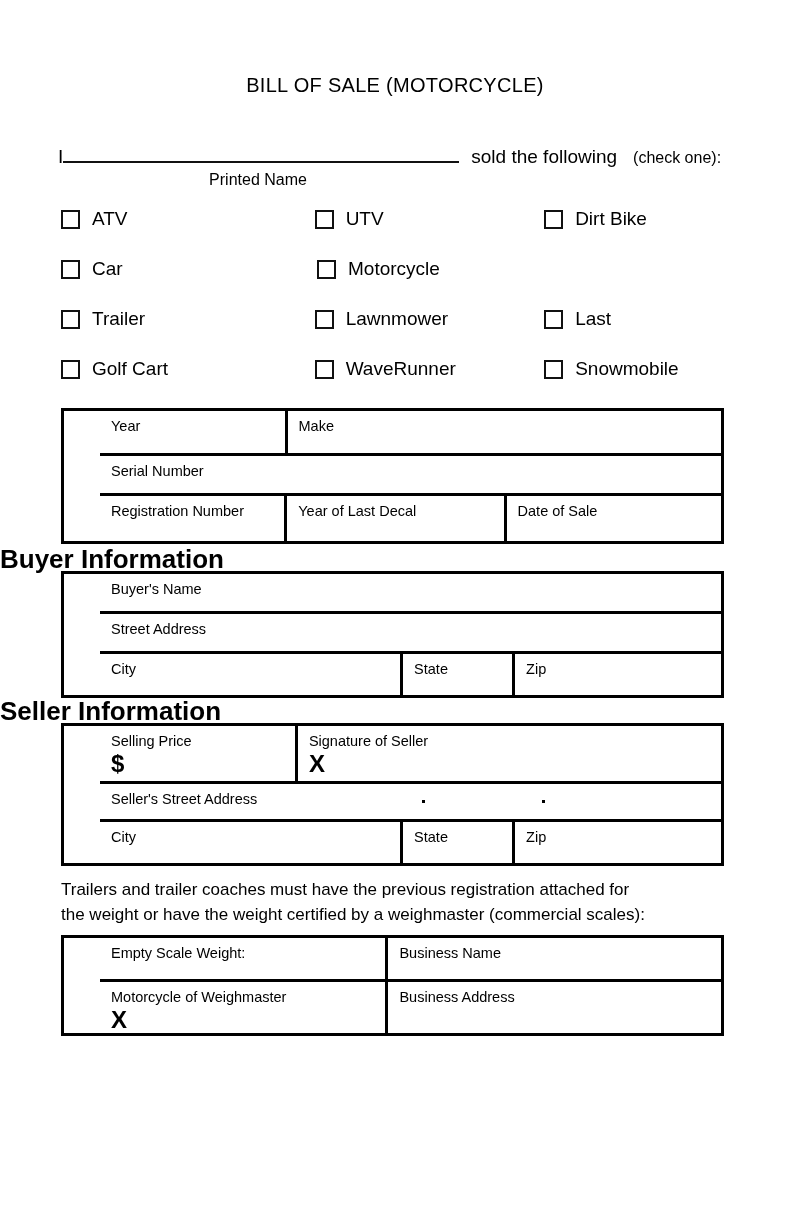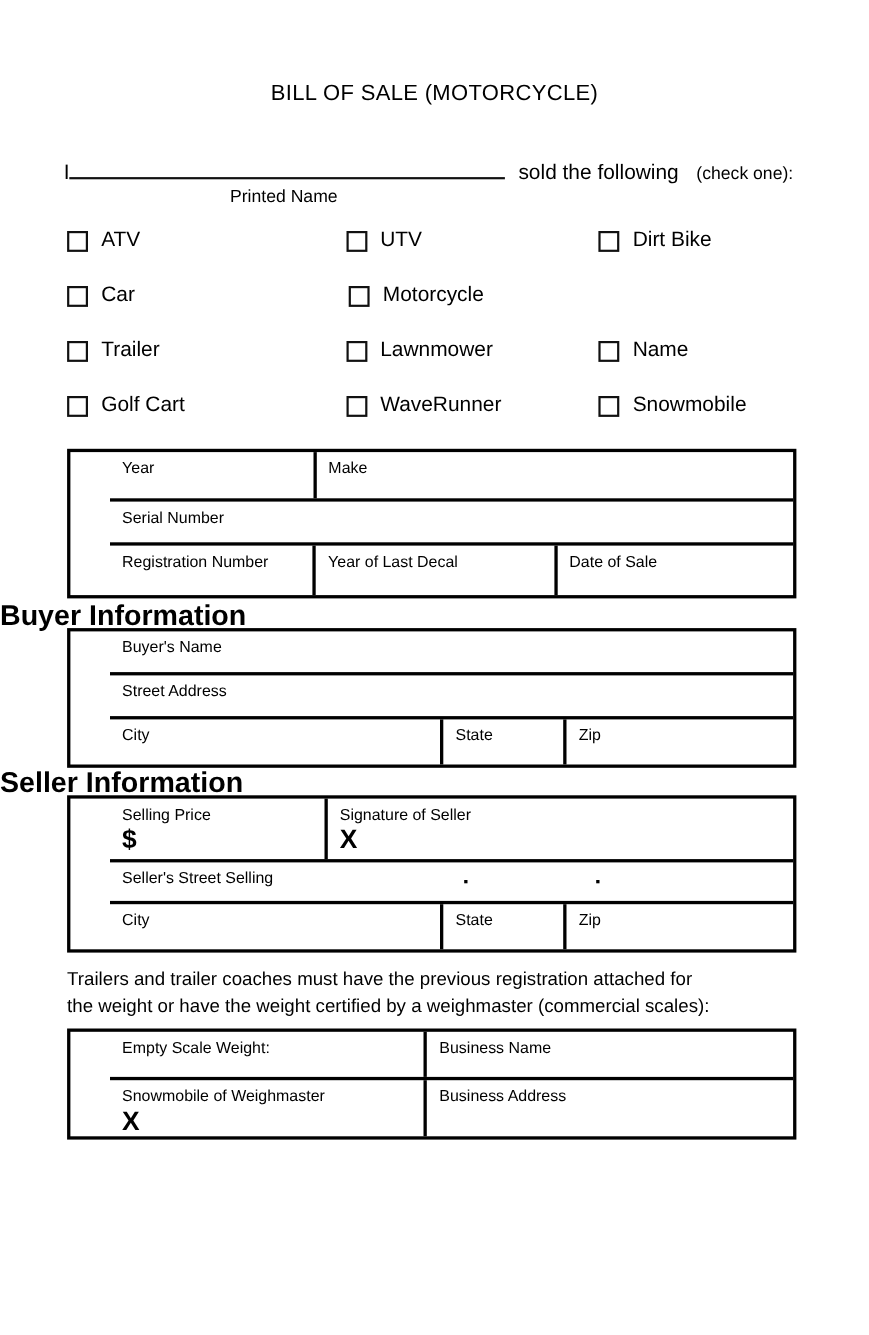--- a/index.html
+++ b/index.html
@@ -261,21 +261,21 @@
       <div class="check-cell c1">
         <span class="checkbox"></span>
         <span class="check-label">Trailer</span>
       </div>
       <div class="check-cell c2">
         <span class="checkbox"></span>
         <span class="check-label">Lawnmower</span>
       </div>
       <div class="check-cell c3">
         <span class="checkbox"></span>
-        <span class="check-label">Name</span>
+        <span class="check-label">Last</span>
       </div>
     </div>
 
     <div class="check-row">
       <div class="check-cell c1">
         <span class="checkbox"></span>
         <span class="check-label">Golf Cart</span>
       </div>
       <div class="check-cell c2">
         <span class="checkbox"></span>
@@ -350,21 +350,21 @@
         <div class="flabel">Selling Price</div>
         <div class="fmark">$</div>
       </div>
       <div class="fcell w-sig">
         <div class="flabel">Signature of Seller</div>
         <div class="fmark">X</div>
       </div>
     </div>
     <div class="frow r2">
       <div class="fcell w-full">
-        <div class="flabel">Seller's Street Selling</div>
+        <div class="flabel">Seller's Street Address</div>
         <span class="dot-a"></span>
         <span class="dot-b"></span>
       </div>
     </div>
     <div class="frow r3">
       <div class="fcell w-city">
         <div class="flabel">City</div>
       </div>
       <div class="fcell w-state">
         <div class="flabel">State</div>
@@ -384,21 +384,21 @@
     <div class="frow r1">
       <div class="fcell w-left">
         <div class="flabel">Empty Scale Weight:</div>
       </div>
       <div class="fcell w-right">
         <div class="flabel">Business Name</div>
       </div>
     </div>
     <div class="frow r2">
       <div class="fcell w-left">
-        <div class="flabel">Snowmobile of Weighmaster</div>
+        <div class="flabel">Motorcycle of Weighmaster</div>
         <div class="fmark">X</div>
       </div>
       <div class="fcell w-right">
         <div class="flabel">Business Address</div>
       </div>
     </div>
   </div>
 
 </div>
 

